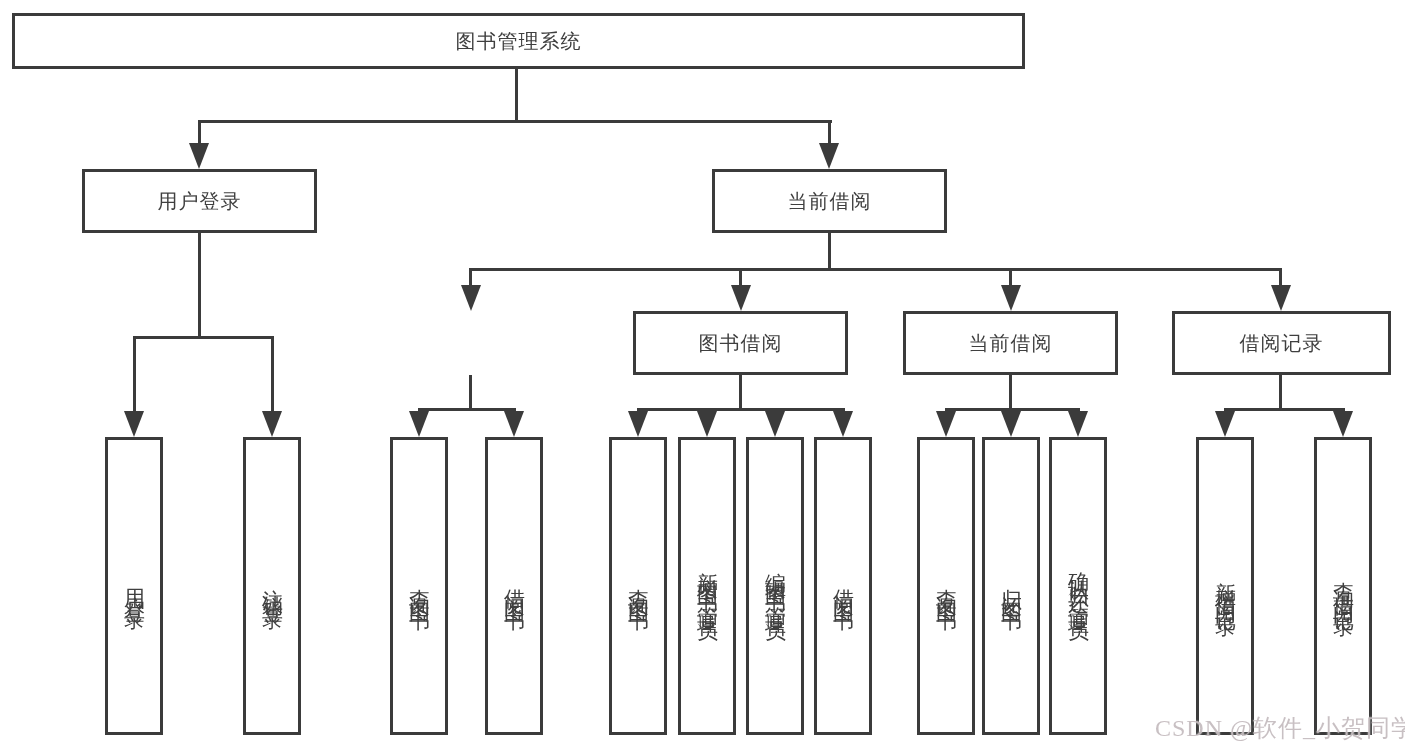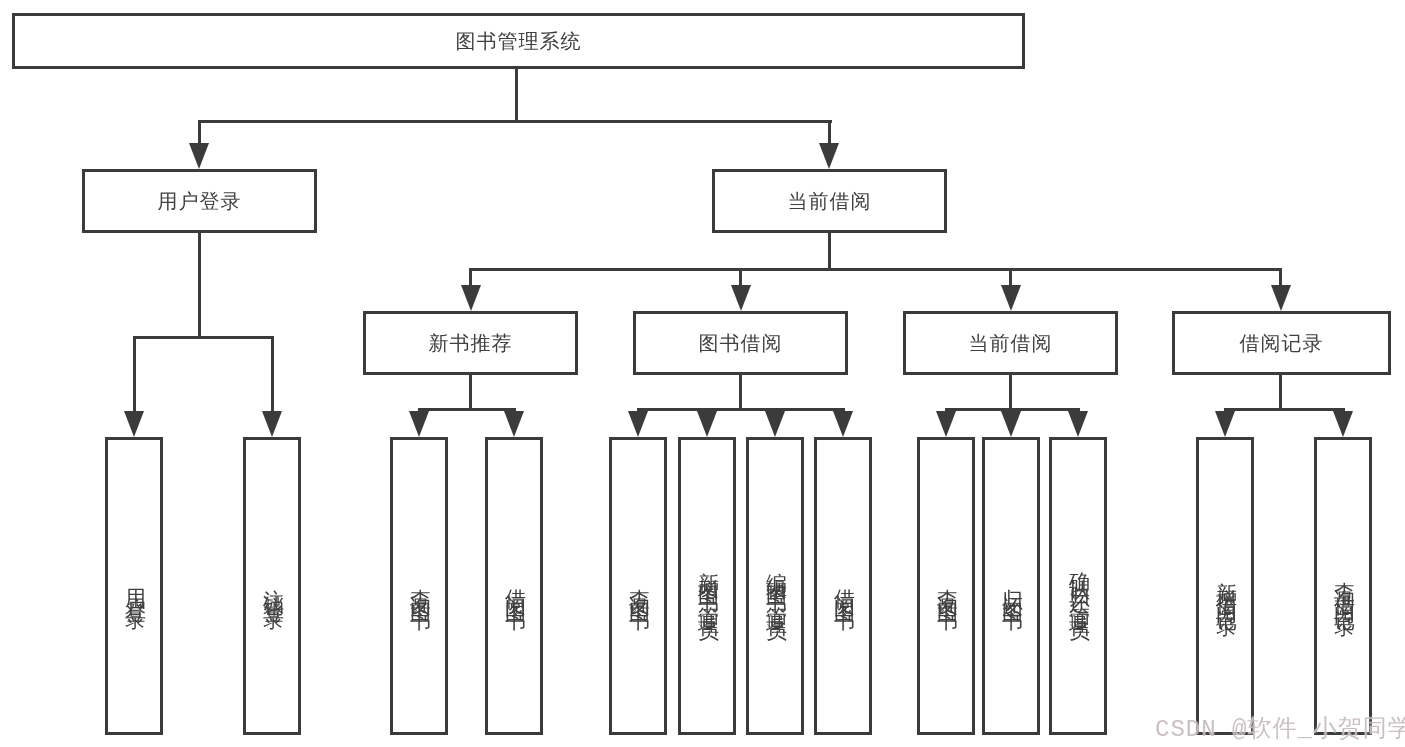--- a/index.html
+++ b/index.html
@@ -6,21 +6,21 @@
     --line:#3b3b3b;
     --text:#3f3f3f;
     --watermark:#c6bdc0;
     --bg:#ffffff;
   }
   html,body{margin:0;padding:0;background:var(--bg);}
   #canvas{
     position:relative;
     width:1405px;height:747px;
     background:var(--bg);
-    font-family:Liberation Mono, monospace;
+    font-family:Liberation Serif, serif;
     overflow:hidden;
   }
   .box{
     position:absolute;
     box-sizing:border-box;
     border:3px solid var(--line);
     background:#fff;
     display:flex;
     align-items:center;
     justify-content:center;
@@ -88,21 +88,20 @@
   <div class="hline" style="left:469px;top:268px;width:813px"></div>
   <div class="vline" style="left:469px;top:268px;height:17px"></div>
   <div class="arrow" style="left:461px;top:285px"></div>
   <div class="vline" style="left:739px;top:268px;height:17px"></div>
   <div class="arrow" style="left:731px;top:285px"></div>
   <div class="vline" style="left:1009px;top:268px;height:17px"></div>
   <div class="arrow" style="left:1001px;top:285px"></div>
   <div class="vline" style="left:1279px;top:268px;height:17px"></div>
   <div class="arrow" style="left:1271px;top:285px"></div>
 
-  <div class="box" style="left:363px;top:311px;width:215px;height:64px">新书推荐</div>
   <div class="box" style="left:633px;top:311px;width:215px;height:64px">图书借阅</div>
   <div class="box" style="left:903px;top:311px;width:215px;height:64px">当前借阅</div>
   <div class="box" style="left:1172px;top:311px;width:219px;height:64px">借阅记录</div>
 
   <div class="vline" style="left:469px;top:375px;height:33px"></div>
   <div class="hline" style="left:418px;top:408px;width:98px"></div>
   <div class="vline" style="left:418px;top:408px;height:6px"></div>
   <div class="arrow" style="left:409px;top:411px"></div>
   <div class="vline" style="left:513px;top:408px;height:6px"></div>
   <div class="arrow" style="left:504px;top:411px"></div>

